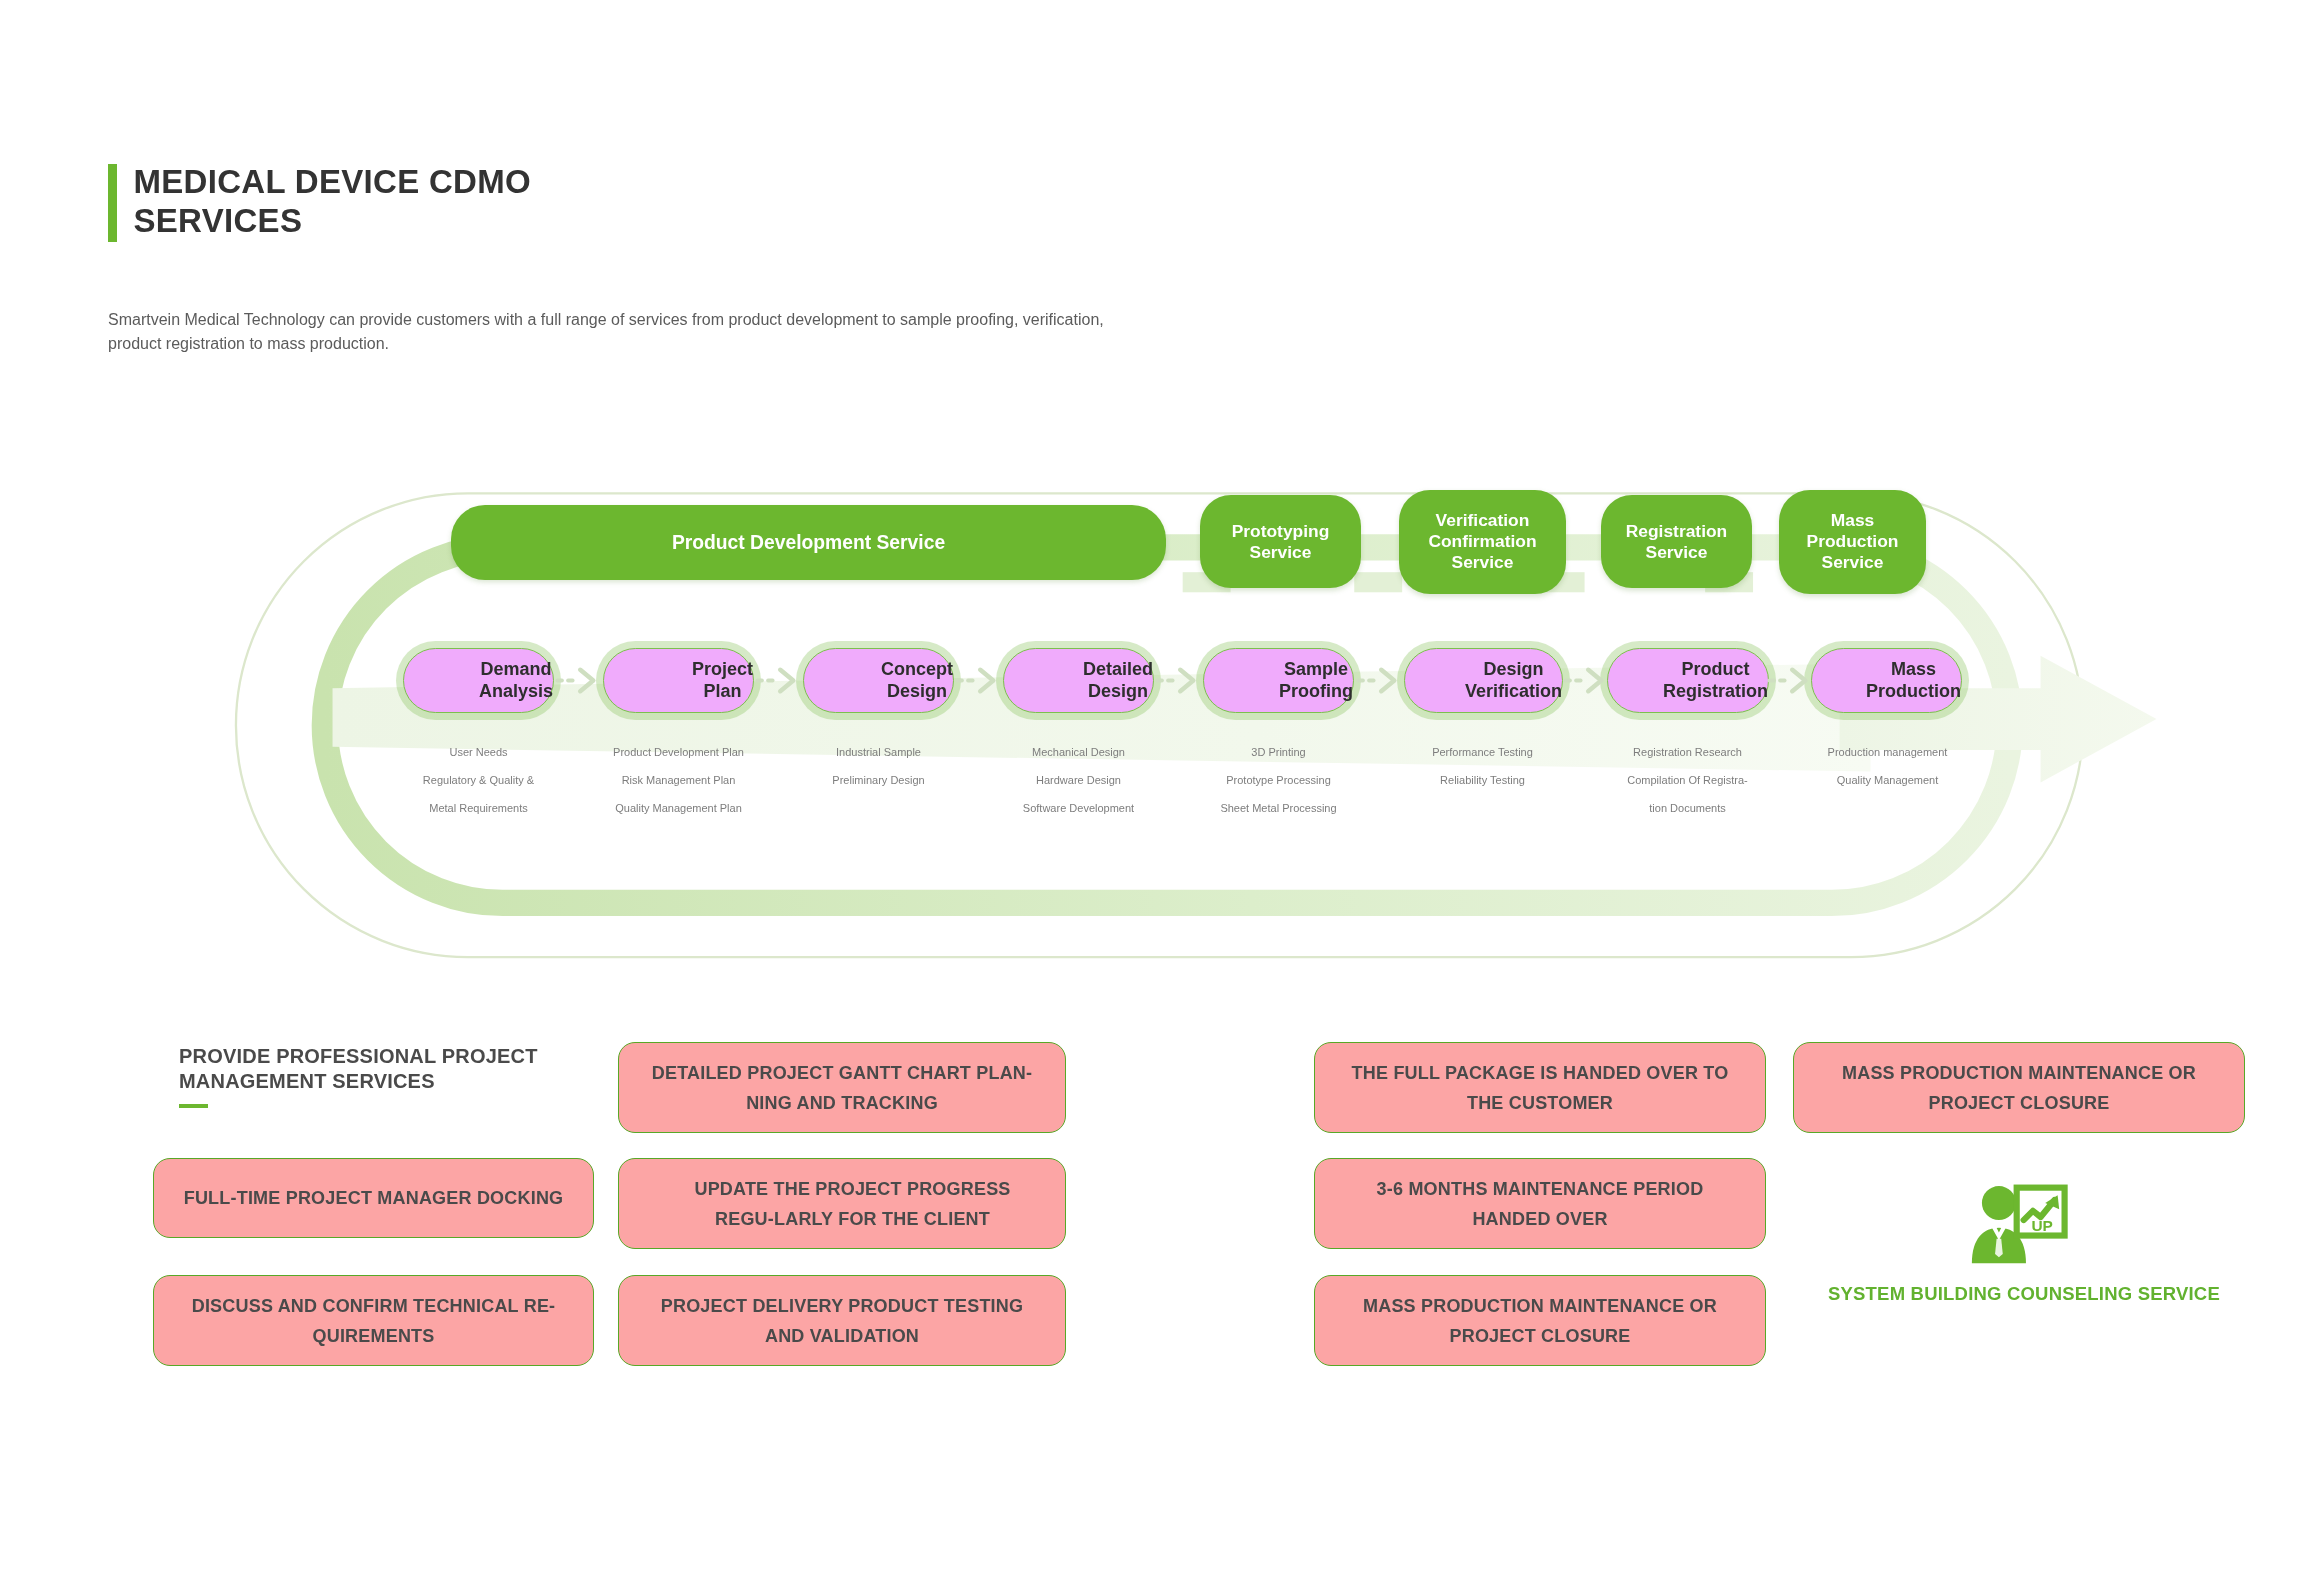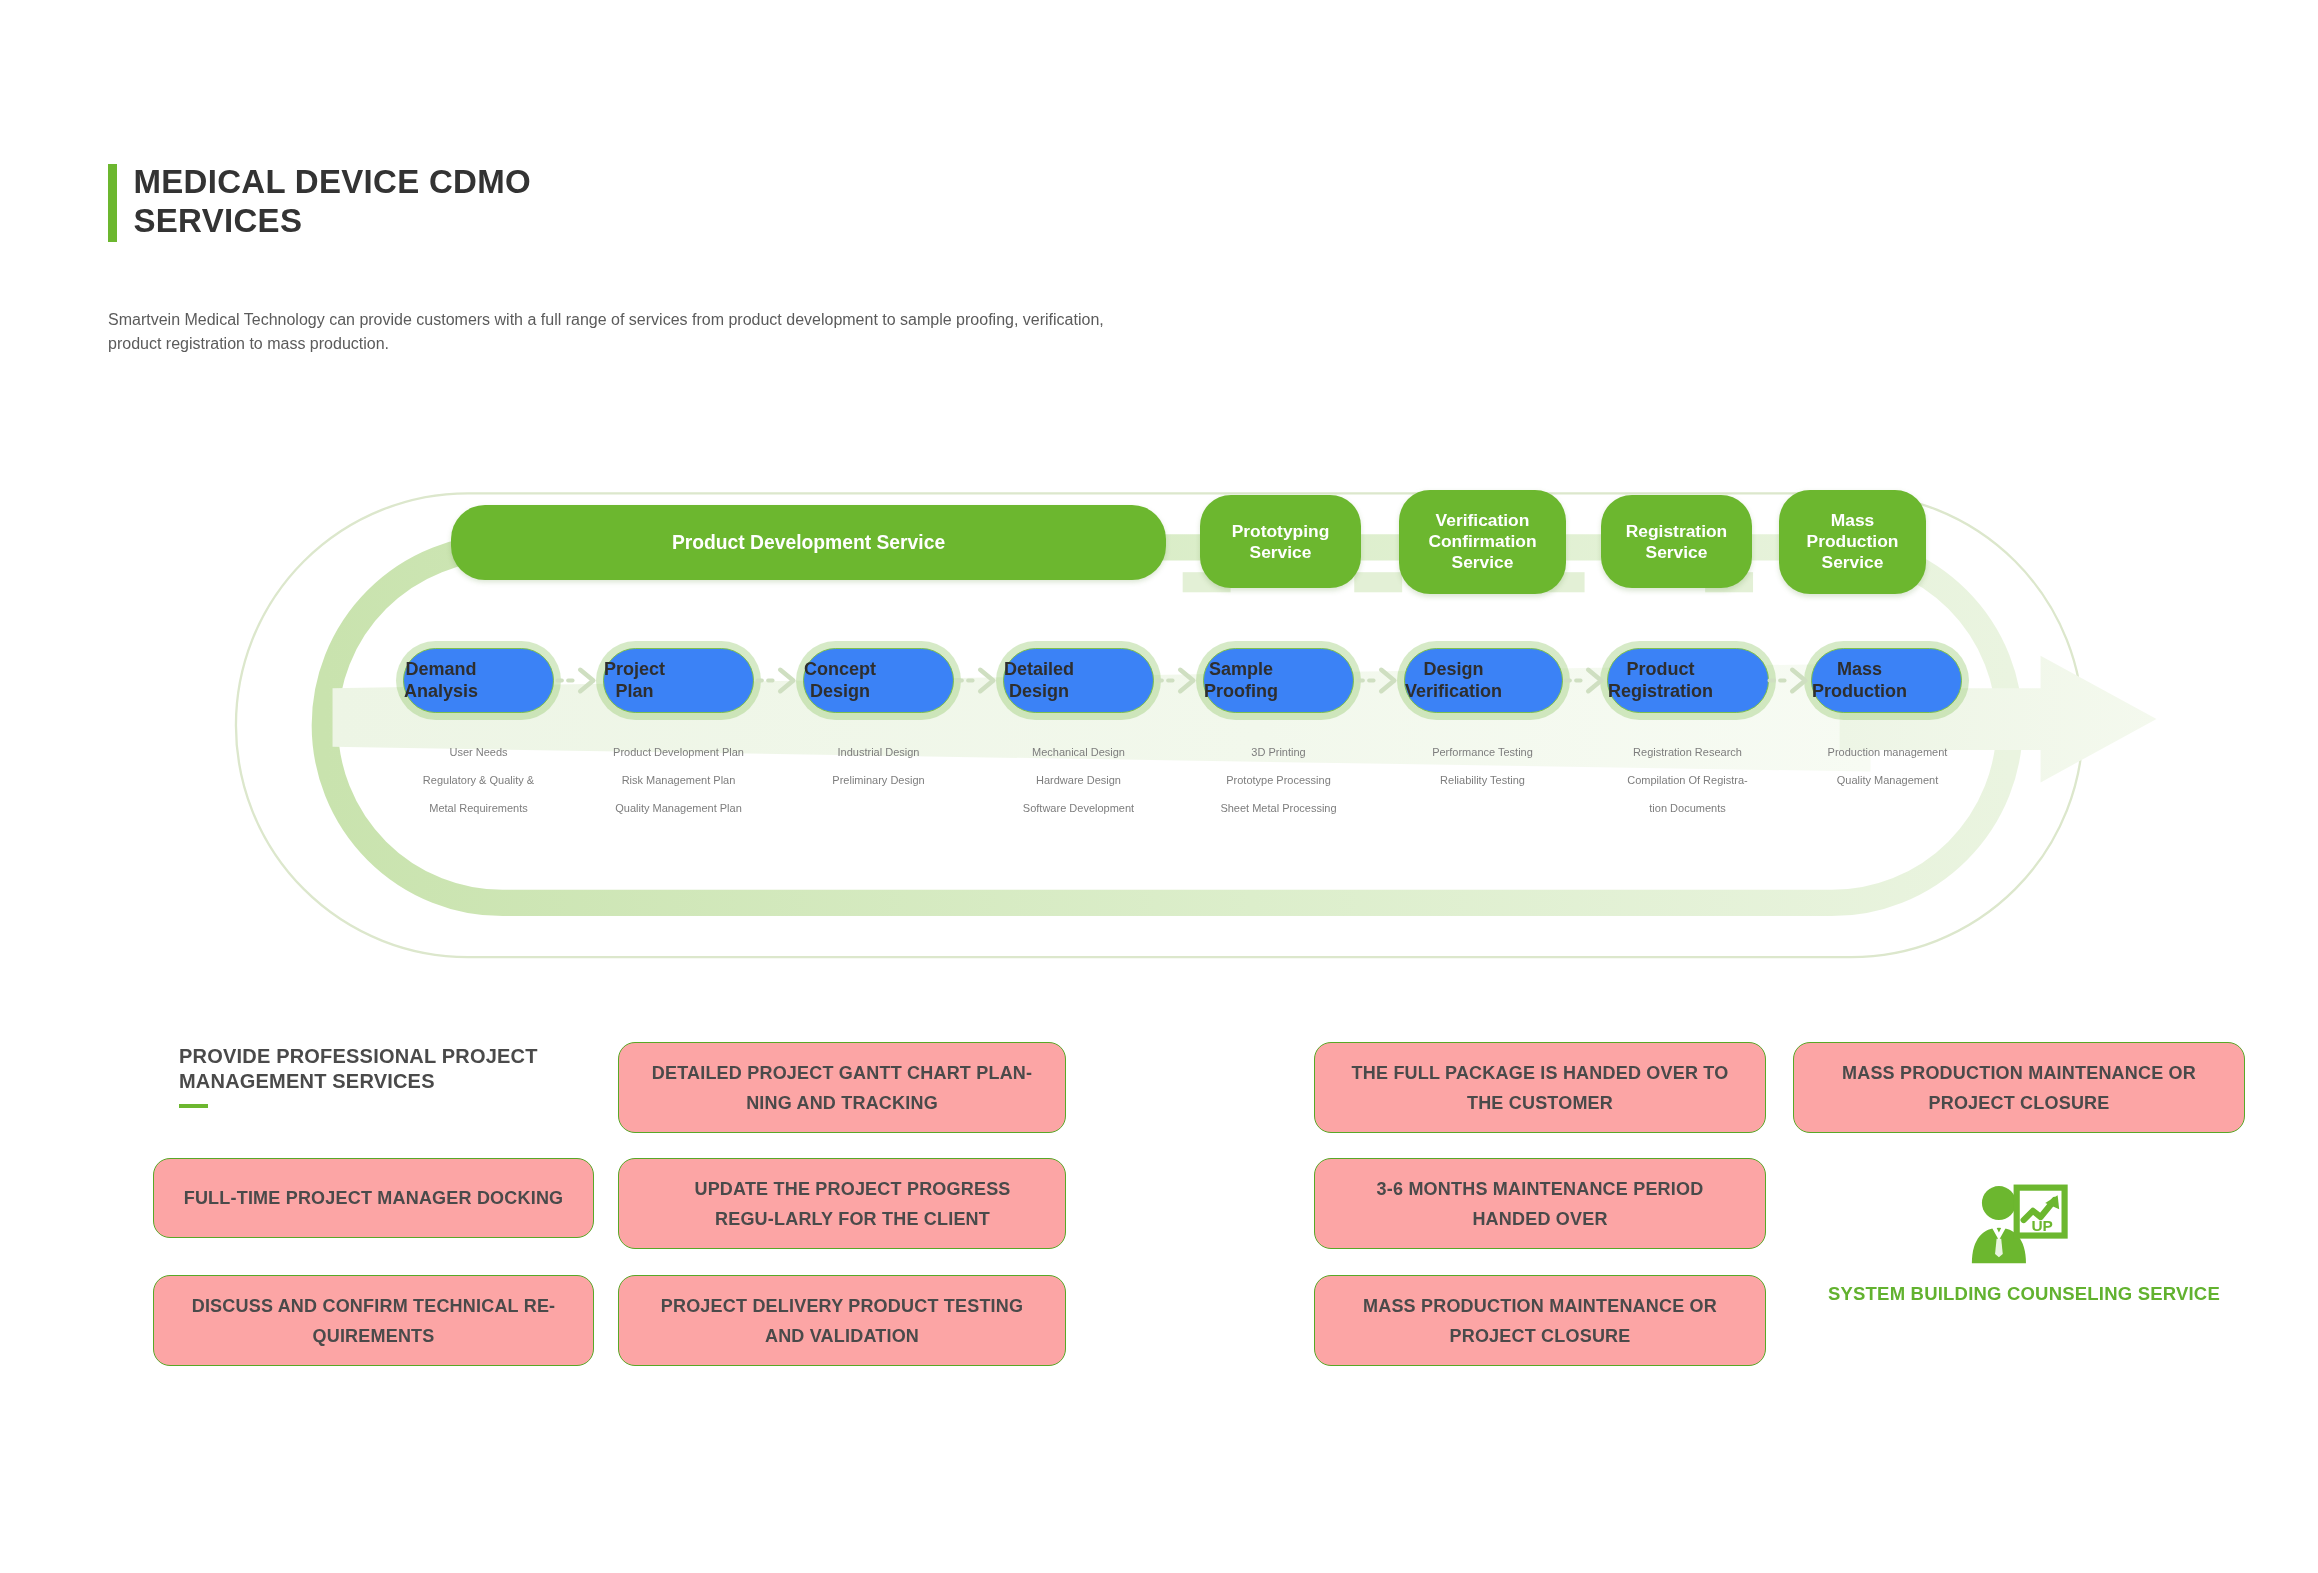--- a/index.html
+++ b/index.html
@@ -45,24 +45,24 @@
     display: flex; align-items: center; justify-content: center;
     text-align: center;
     font-weight: 700;
     box-shadow: 0 2.3px 5.4px rgba(90,140,60,0.22);
   }
   .pill.big { border-radius: 34px; font-size: 19.3px; }
   .pill.small { border-radius: 31px; font-size: 17.4px; line-height: 21px; }
 
   .step {
     position: absolute;
-    background: #3b82f6;
+    background: #f0abfc;
     border: 1.5px solid #7CBF4E;
     border-radius: 155px;
-    display: flex; align-items: center; justify-content: flex-start;
+    display: flex; align-items: center; justify-content: flex-end;
     text-align: center;
     font-weight: 700;
     font-size: 18px;
     line-height: 21.6px;
     color: #2e2e2e;
     box-shadow: 0 0 0 7px rgba(140,198,100,0.36);
   }
 
   .steptext {
     position: absolute;
@@ -278,21 +278,21 @@
       <div>User Needs</div>
       <div>Regulatory &amp; Quality &amp;</div>
       <div>Metal Requirements</div>
     </div>
     <div class="steptext" style="left:555px; top:274px; width:247px;">
       <div>Product Development Plan</div>
       <div>Risk Management Plan</div>
       <div>Quality Management Plan</div>
     </div>
     <div class="steptext" style="left:755px; top:274px; width:247px;">
-      <div>Industrial Design</div>
+      <div>Industrial Sample</div>
       <div>Preliminary Design</div>
     </div>
     <div class="steptext" style="left:955px; top:274px; width:247px;">
       <div>Mechanical Design</div>
       <div>Hardware Design</div>
       <div>Software Development</div>
     </div>
     <div class="steptext" style="left:1155px; top:274px; width:247px;">
       <div>3D Printing</div>
       <div>Prototype Processing</div>

